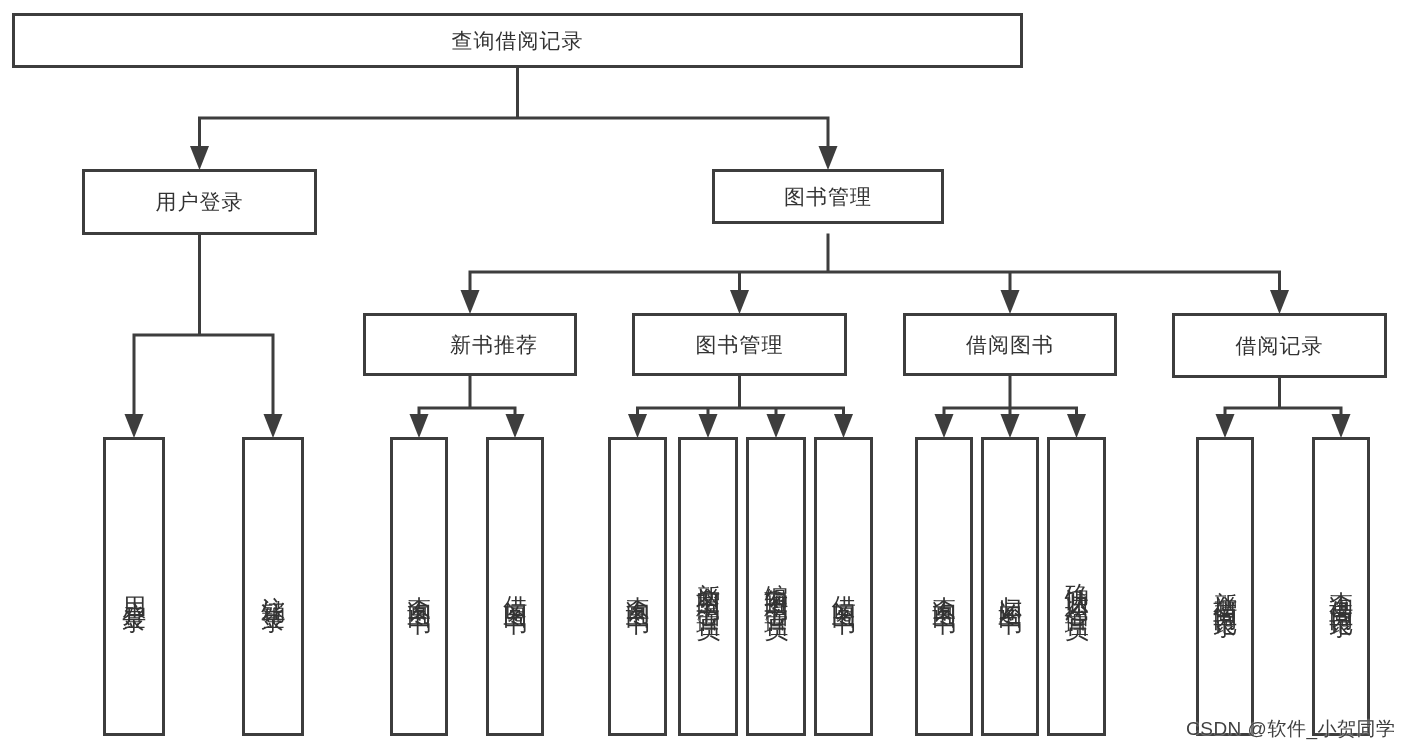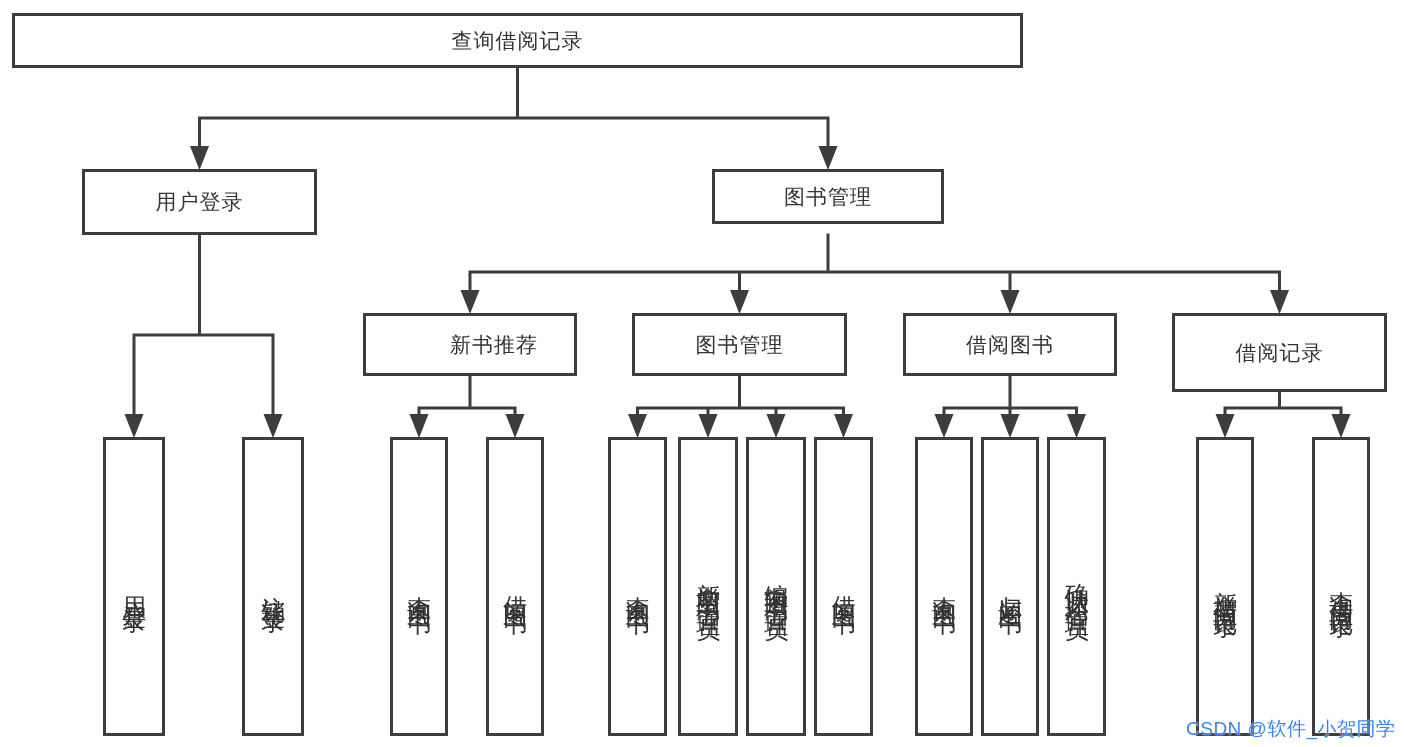--- a/index.html
+++ b/index.html
@@ -34,21 +34,21 @@
     text-orientation: mixed;
     letter-spacing: 5px;
     line-height: 1.1;
   }
   .watermark {
     position: absolute;
     left: 1186px;
     top: 716px;
     font-size: 19px;
     letter-spacing: 0.5px;
-    color: #3b82f6;
+    color: #404040;
     white-space: nowrap;
     text-shadow: 0 0 2px #ffffff;
   }
 </style>
 </head>
 <body>
 
 <div class="canvas">
   <svg class="connectors" xmlns="http://www.w3.org/2000/svg" viewBox="0 0 1405 747">
       <path d="M517.5 67 V118 M199.5 118 H828 M199.5 118 V151 M828 118 V151" fill="none" stroke="#3d3d3d" stroke-width="3" stroke-linecap="square"></path>
@@ -91,21 +91,21 @@
       </div>
       <div class="node h" style="left: 363px; top: 313px; width: 214px; height: 63px; padding-left: 48px;">
         <span class="label">新书推荐</span>
       </div>
       <div class="node h" style="left: 632px; top: 313px; width: 215px; height: 63px;">
         <span class="label">图书管理</span>
       </div>
       <div class="node h" style="left: 903px; top: 313px; width: 214px; height: 63px;">
         <span class="label">借阅图书</span>
       </div>
-      <div class="node h" style="left: 1172px; top: 313px; width: 215px; height: 79px;">
+      <div class="node h" style="left: 1172px; top: 313px; width: 215px; height: 65px;">
         <span class="label">借阅记录</span>
       </div>
       <div class="node v" style="left: 103px; top: 437px; width: 62px; height: 299px;">
         <span class="label">用户登录</span>
       </div>
       <div class="node v" style="left: 242px; top: 437px; width: 62px; height: 299px;">
         <span class="label">注销登录</span>
       </div>
       <div class="node v" style="left: 390px; top: 437px; width: 58px; height: 299px;">
         <span class="label">查询图书</span>

